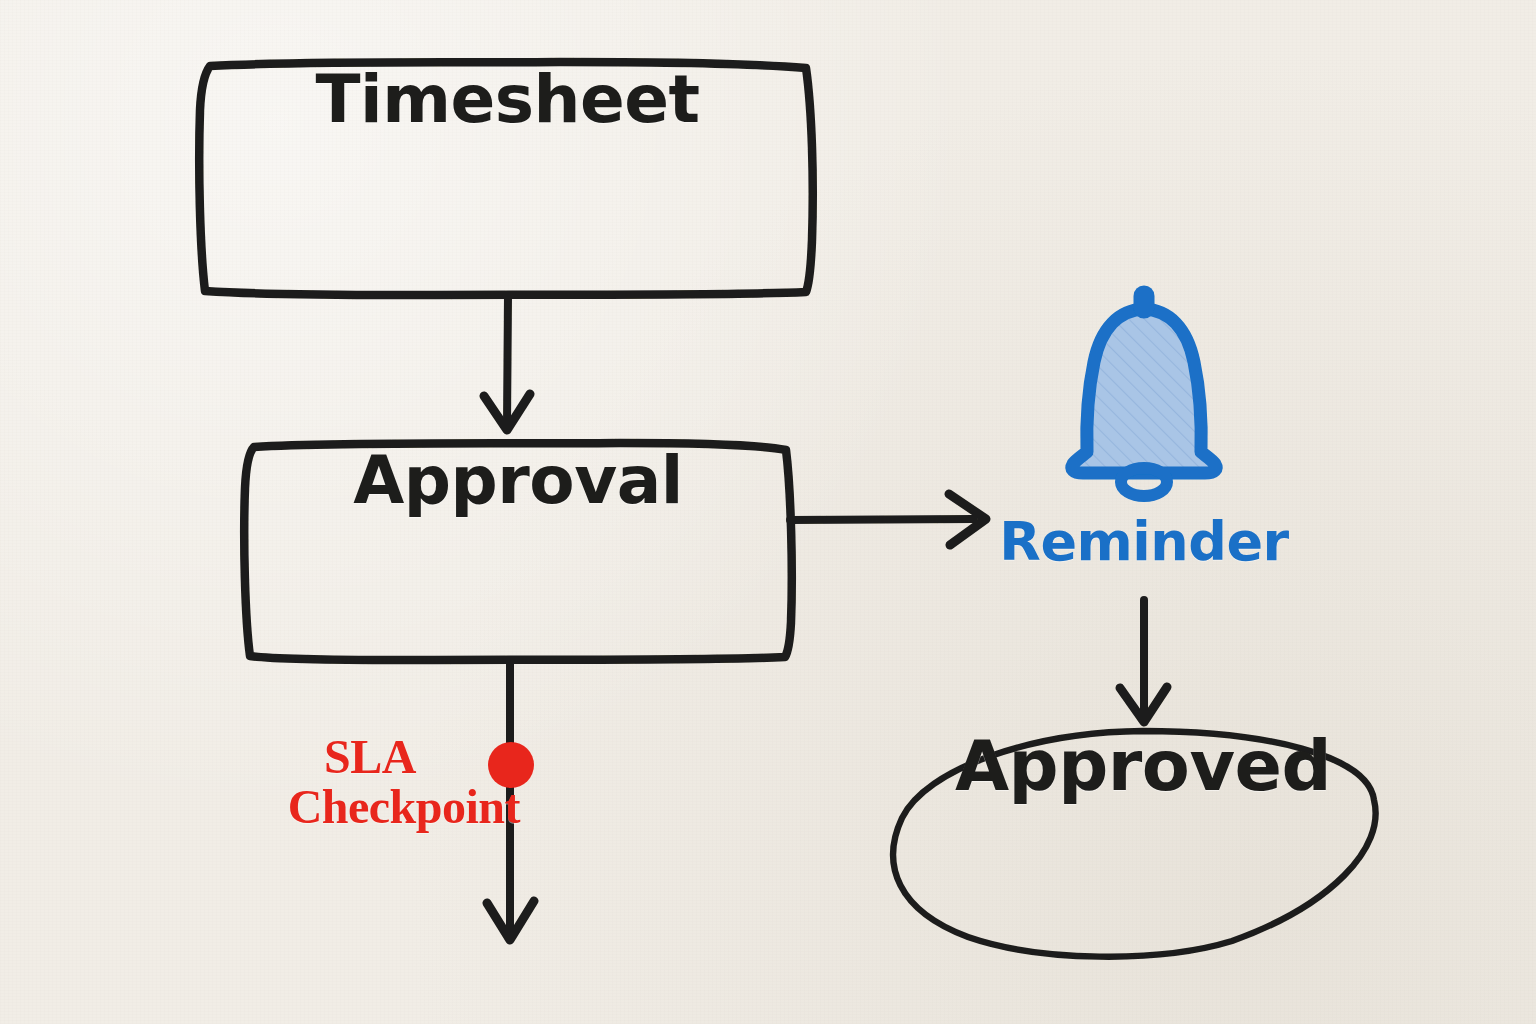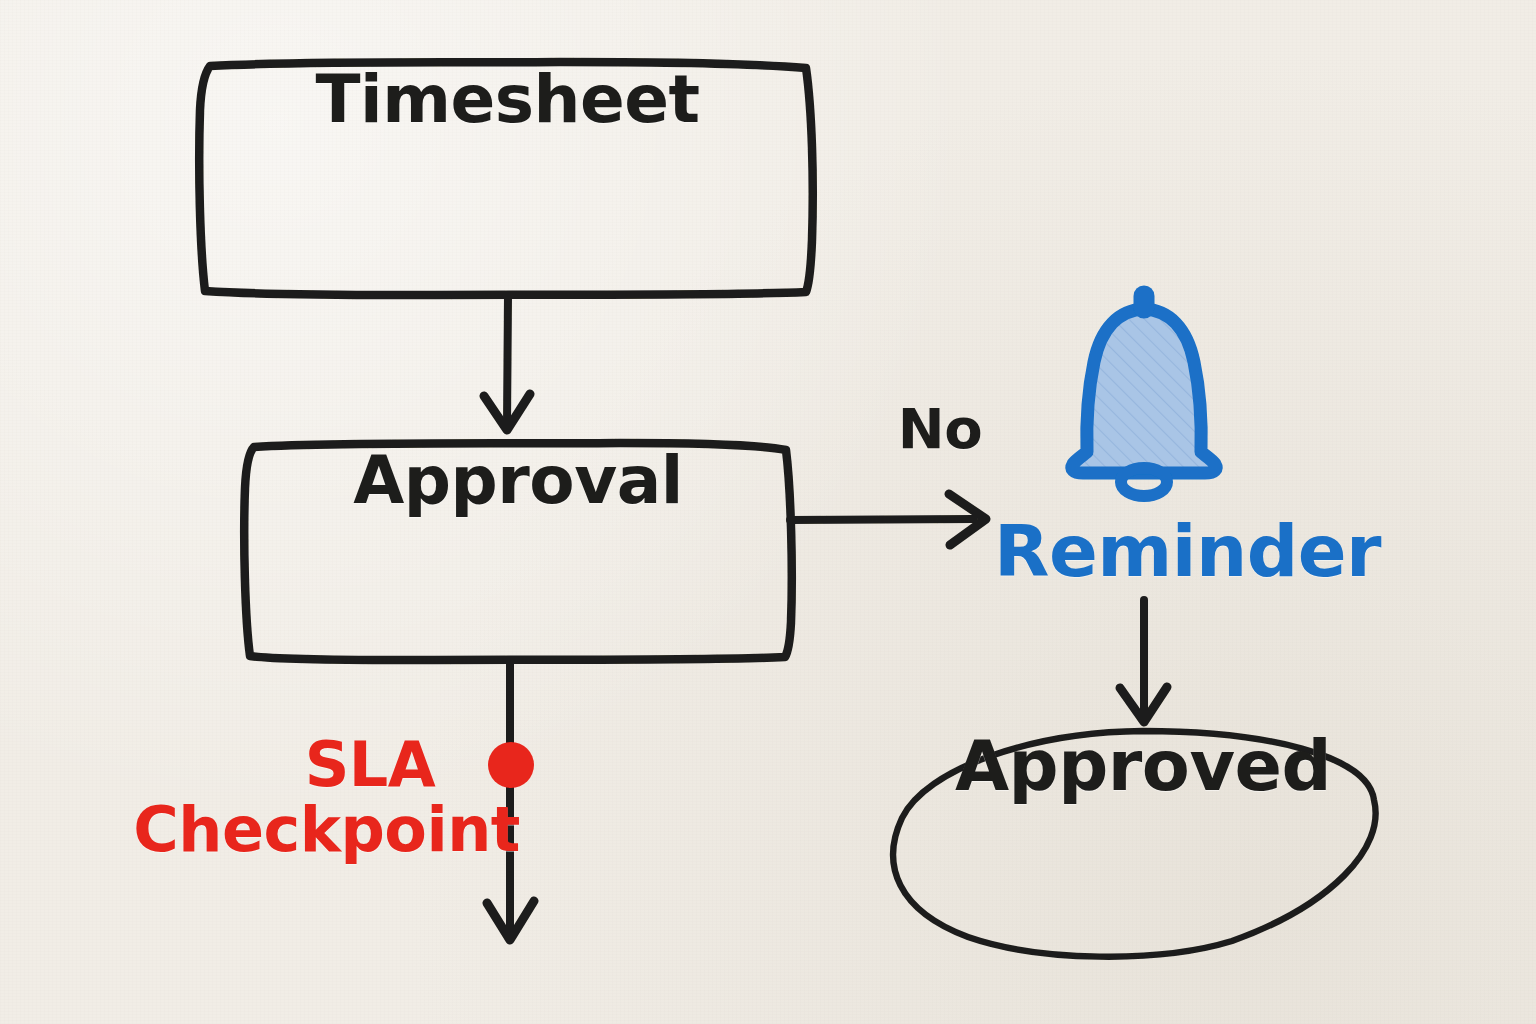--- a/index.html
+++ b/index.html
@@ -138,26 +138,25 @@
   </svg>
 
   <div class="node-label" style="left:200px; top:66px; width:615px; height:230px; font-size:66px;">
     <span>Timesheet</span>
   </div>
 
   <div class="node-label" style="left:245px; top:447px; width:546px; height:213px; font-size:66px;">
     <span>Approval</span>
   </div>
 
-  <div class="floating-label" style="left:880px; top:400px; width:120px; font-size:56px; color:#1d1d1b;">No</div>
 
-  <div class="floating-label" style="left:994px; top:514px; width:300px; font-size:72px; color:#1a70c7;">Reminder</div>
+  <div class="floating-label" style="left:994px; top:514px; width:300px; font-size:54px; color:#1a70c7;">Reminder</div>
 
   <div class="node-label" style="left:900px; top:731px; width:486px; height:230px; font-size:70px;">
     <span>Approved</span>
   </div>
 
-  <div class="floating-label" style="left:100px; top:732px; width:420px; font-size:62px; color:#e8261c;">
+  <div class="floating-label" style="left:100px; top:732px; width:420px; font-size:48px; color:#e8261c;font-family:Liberation Serif, serif;">
     <div style="text-align:center; padding-left:120px;">SLA</div>
     <div style="text-align:right; padding-left:8px;">Checkpoint</div>
   </div>
 
 </div>
 
 </body></html>

